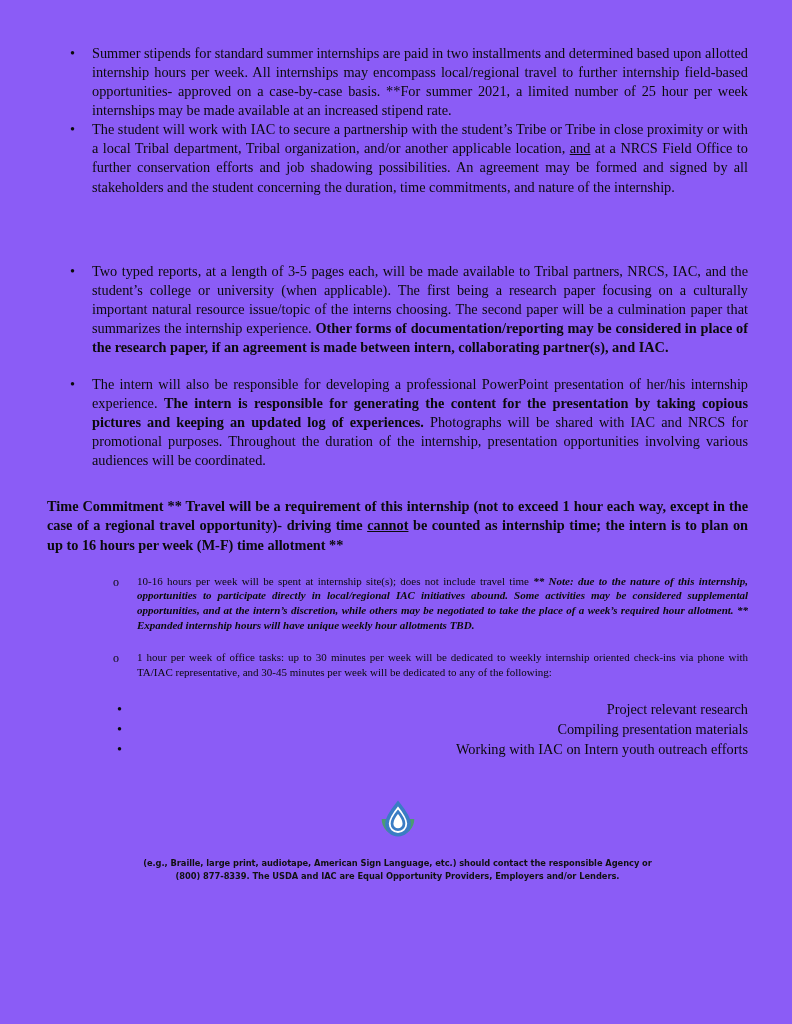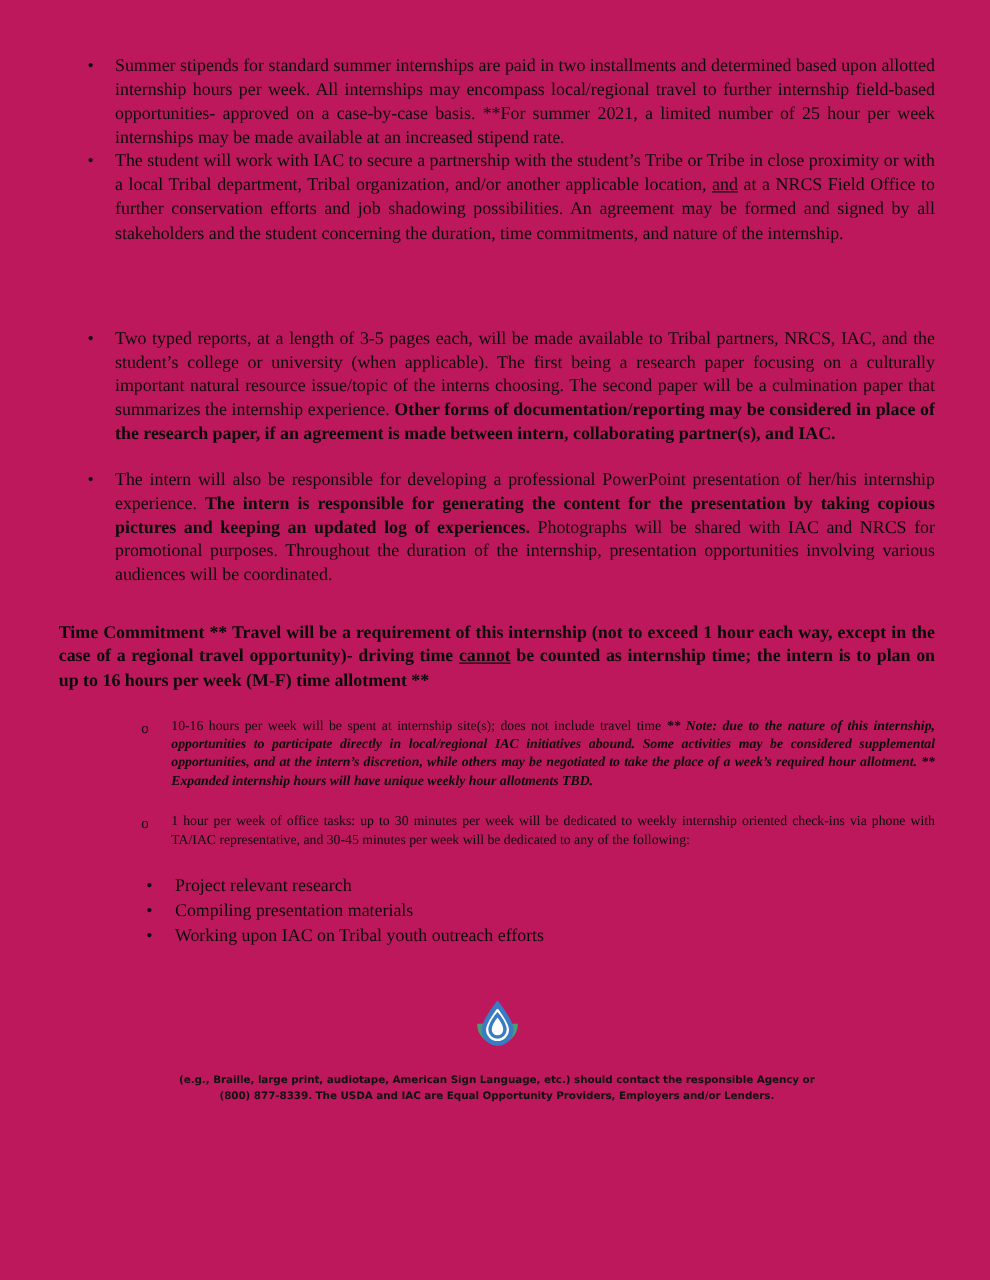--- a/index.html
+++ b/index.html
@@ -12,21 +12,21 @@
     width: 792px;
     height: 1024px;
     overflow: hidden;
     font-family: "Liberation Serif", "DejaVu Serif", serif;
     color: #0a0a0a;
   }
   .page {
     position: relative;
     width: 792px;
     height: 1024px;
-    background: #be185d;
+    background: #8b5cf6;
     box-sizing: border-box;
     padding: 44px 44px 0 47px;
   }
   
   .para {
     font-size: 14.3px;
     line-height: 1.335;
     text-align: justify;
     margin: 0;
   }
@@ -93,21 +93,21 @@
   .final-list {
     list-style: none;
     margin: 0;
     padding: 0;
   }
   .final-item {
     position: relative;
     padding-left: 93px;
     font-size: 14.3px;
     line-height: 1.40;
-    text-align: left;
+    text-align: right;
   }
   .final-item > .bullet-mark {
     position: absolute;
     left: 70px;
     top: 0;
   }
   
   .logo-wrap {
     display: flex;
     justify-content: center;
@@ -190,21 +190,21 @@
     <li class="final-item">
       <span class="bullet-mark mark-disc"></span>
       <span>Project relevant research</span>
     </li>
     <li class="final-item">
       <span class="bullet-mark mark-disc"></span>
       <span>Compiling presentation materials</span>
     </li>
     <li class="final-item">
       <span class="bullet-mark mark-disc"></span>
-      <span>Working upon IAC on Tribal youth outreach efforts</span>
+      <span>Working with IAC on Intern youth outreach efforts</span>
     </li>
   </ul>
 
   <div class="logo-wrap">
     <svg class="logo" viewBox="0 0 100 100">
       <path d="M20 48 A30 30 0 0 0 80 48" fill="none" stroke="#4c9b72" stroke-width="11" stroke-linecap="butt"></path>
       <path d="M50 14 C50 14 26 44 26 58 A24 24 0 0 0 74 58 C74 44 50 14 50 14 Z" fill="#ffffff" stroke="#3a7cc4" stroke-width="8"></path>
       <path d="M50 32 C50 32 37 48 37 58 A13 13 0 0 0 63 58 C63 48 50 32 50 32 Z" fill="#ffffff" stroke="#3a7cc4" stroke-width="6"></path>
     </svg>
   </div>

